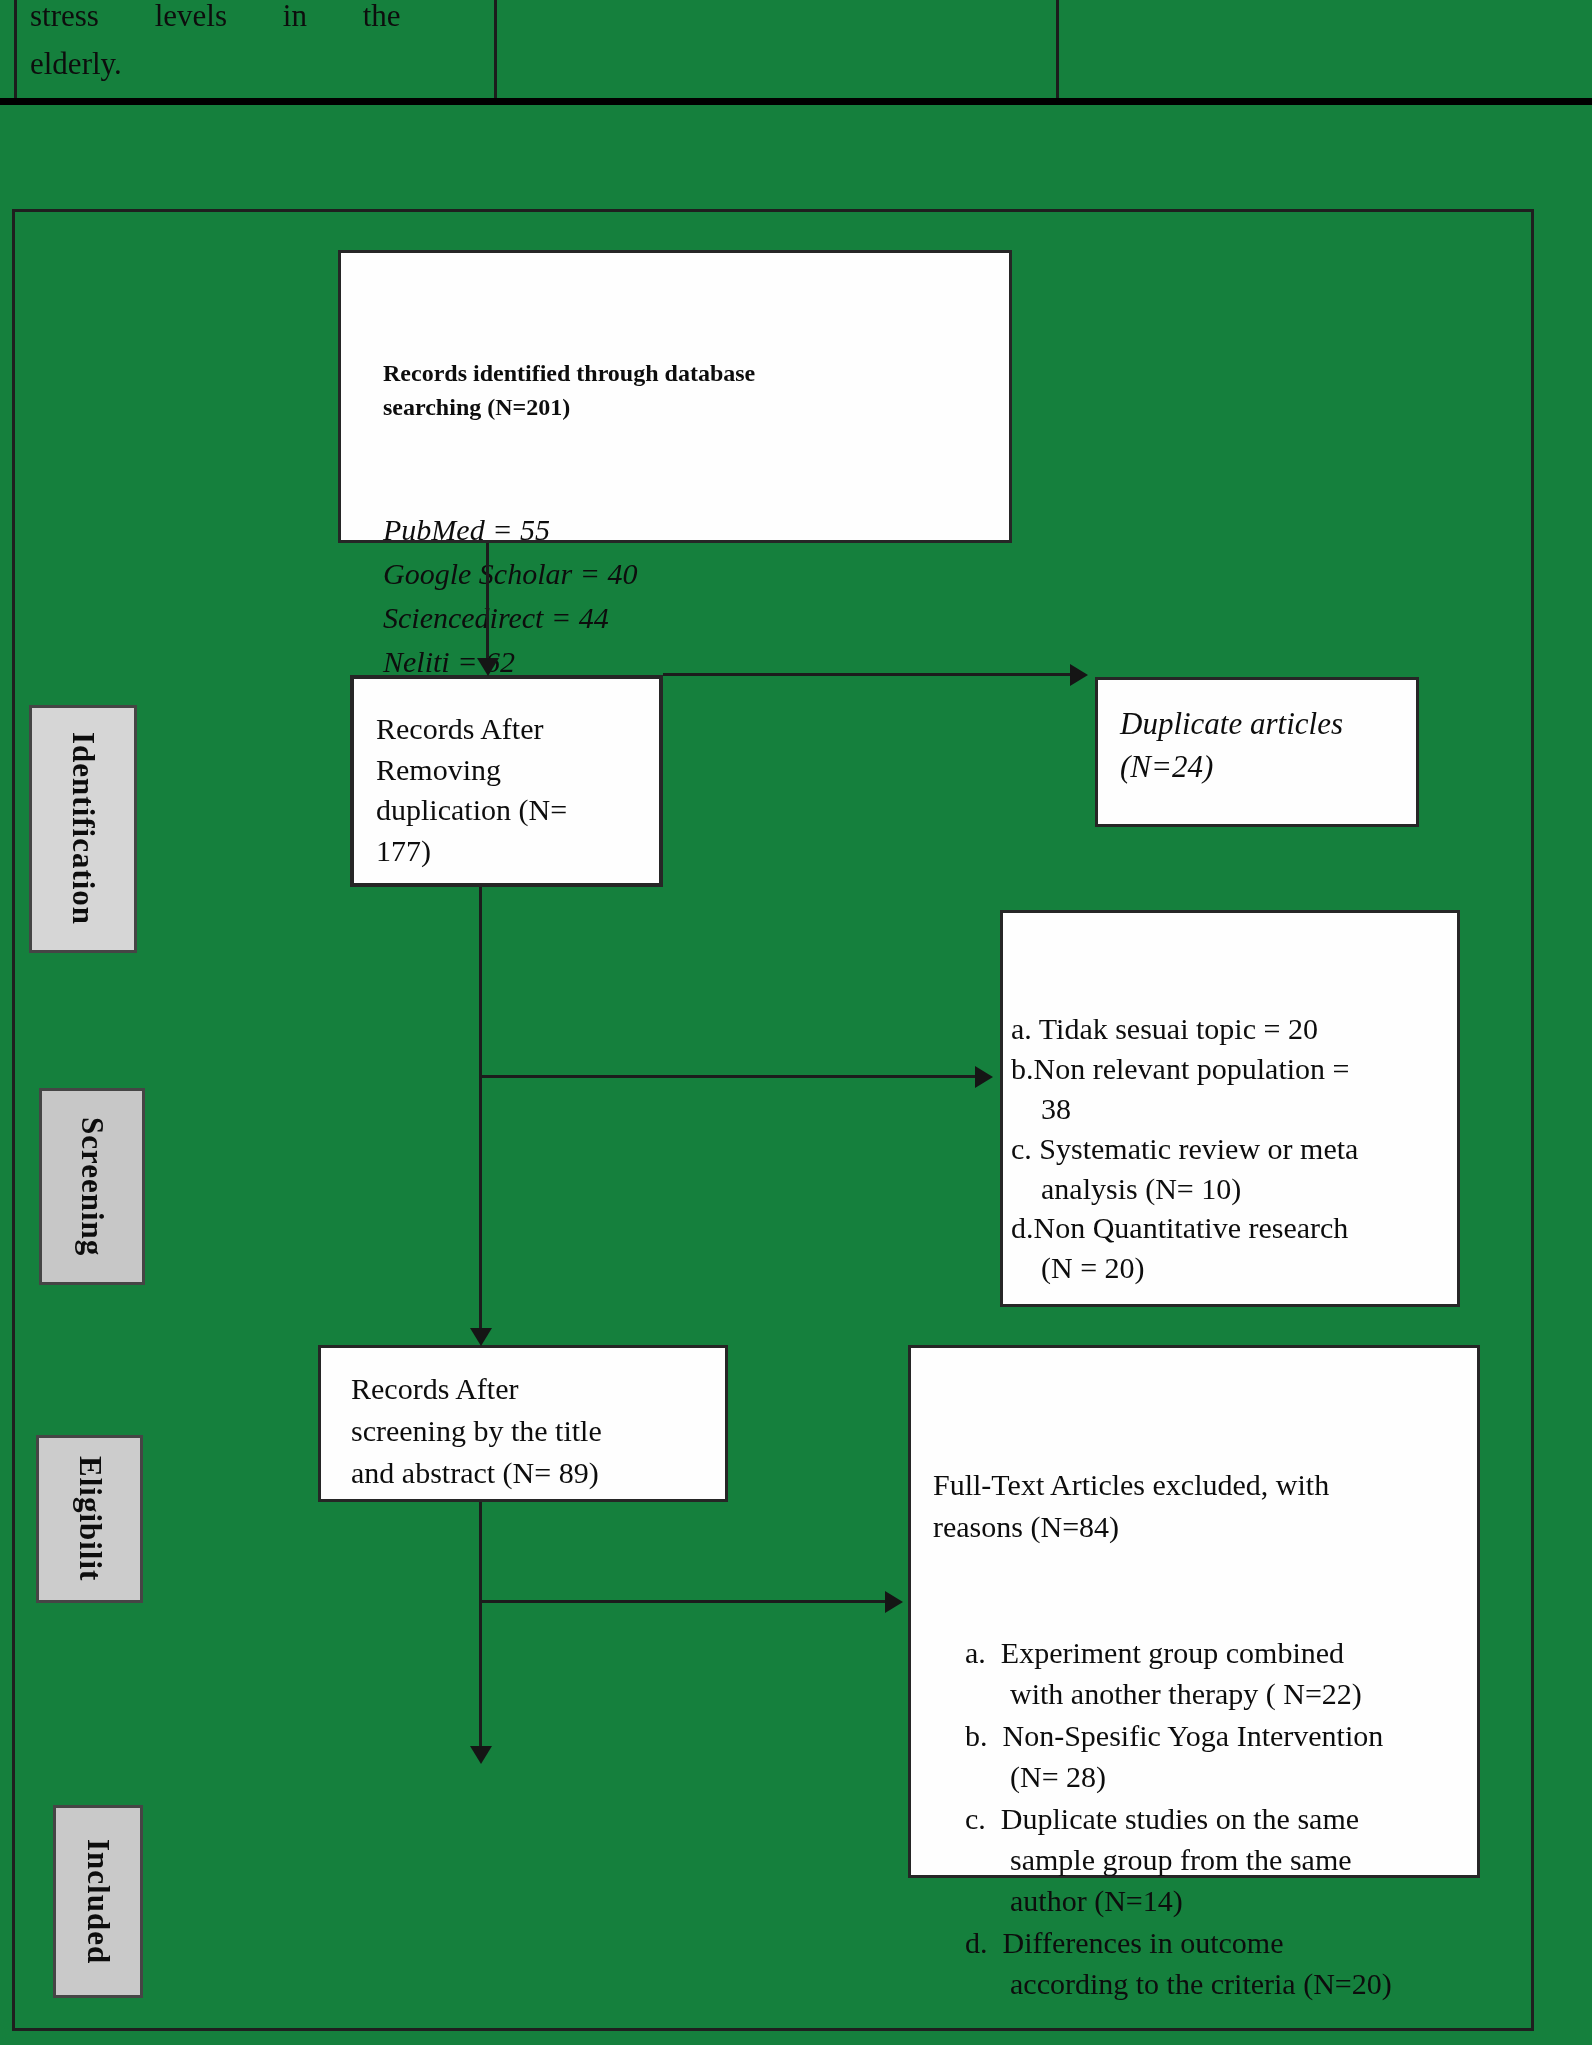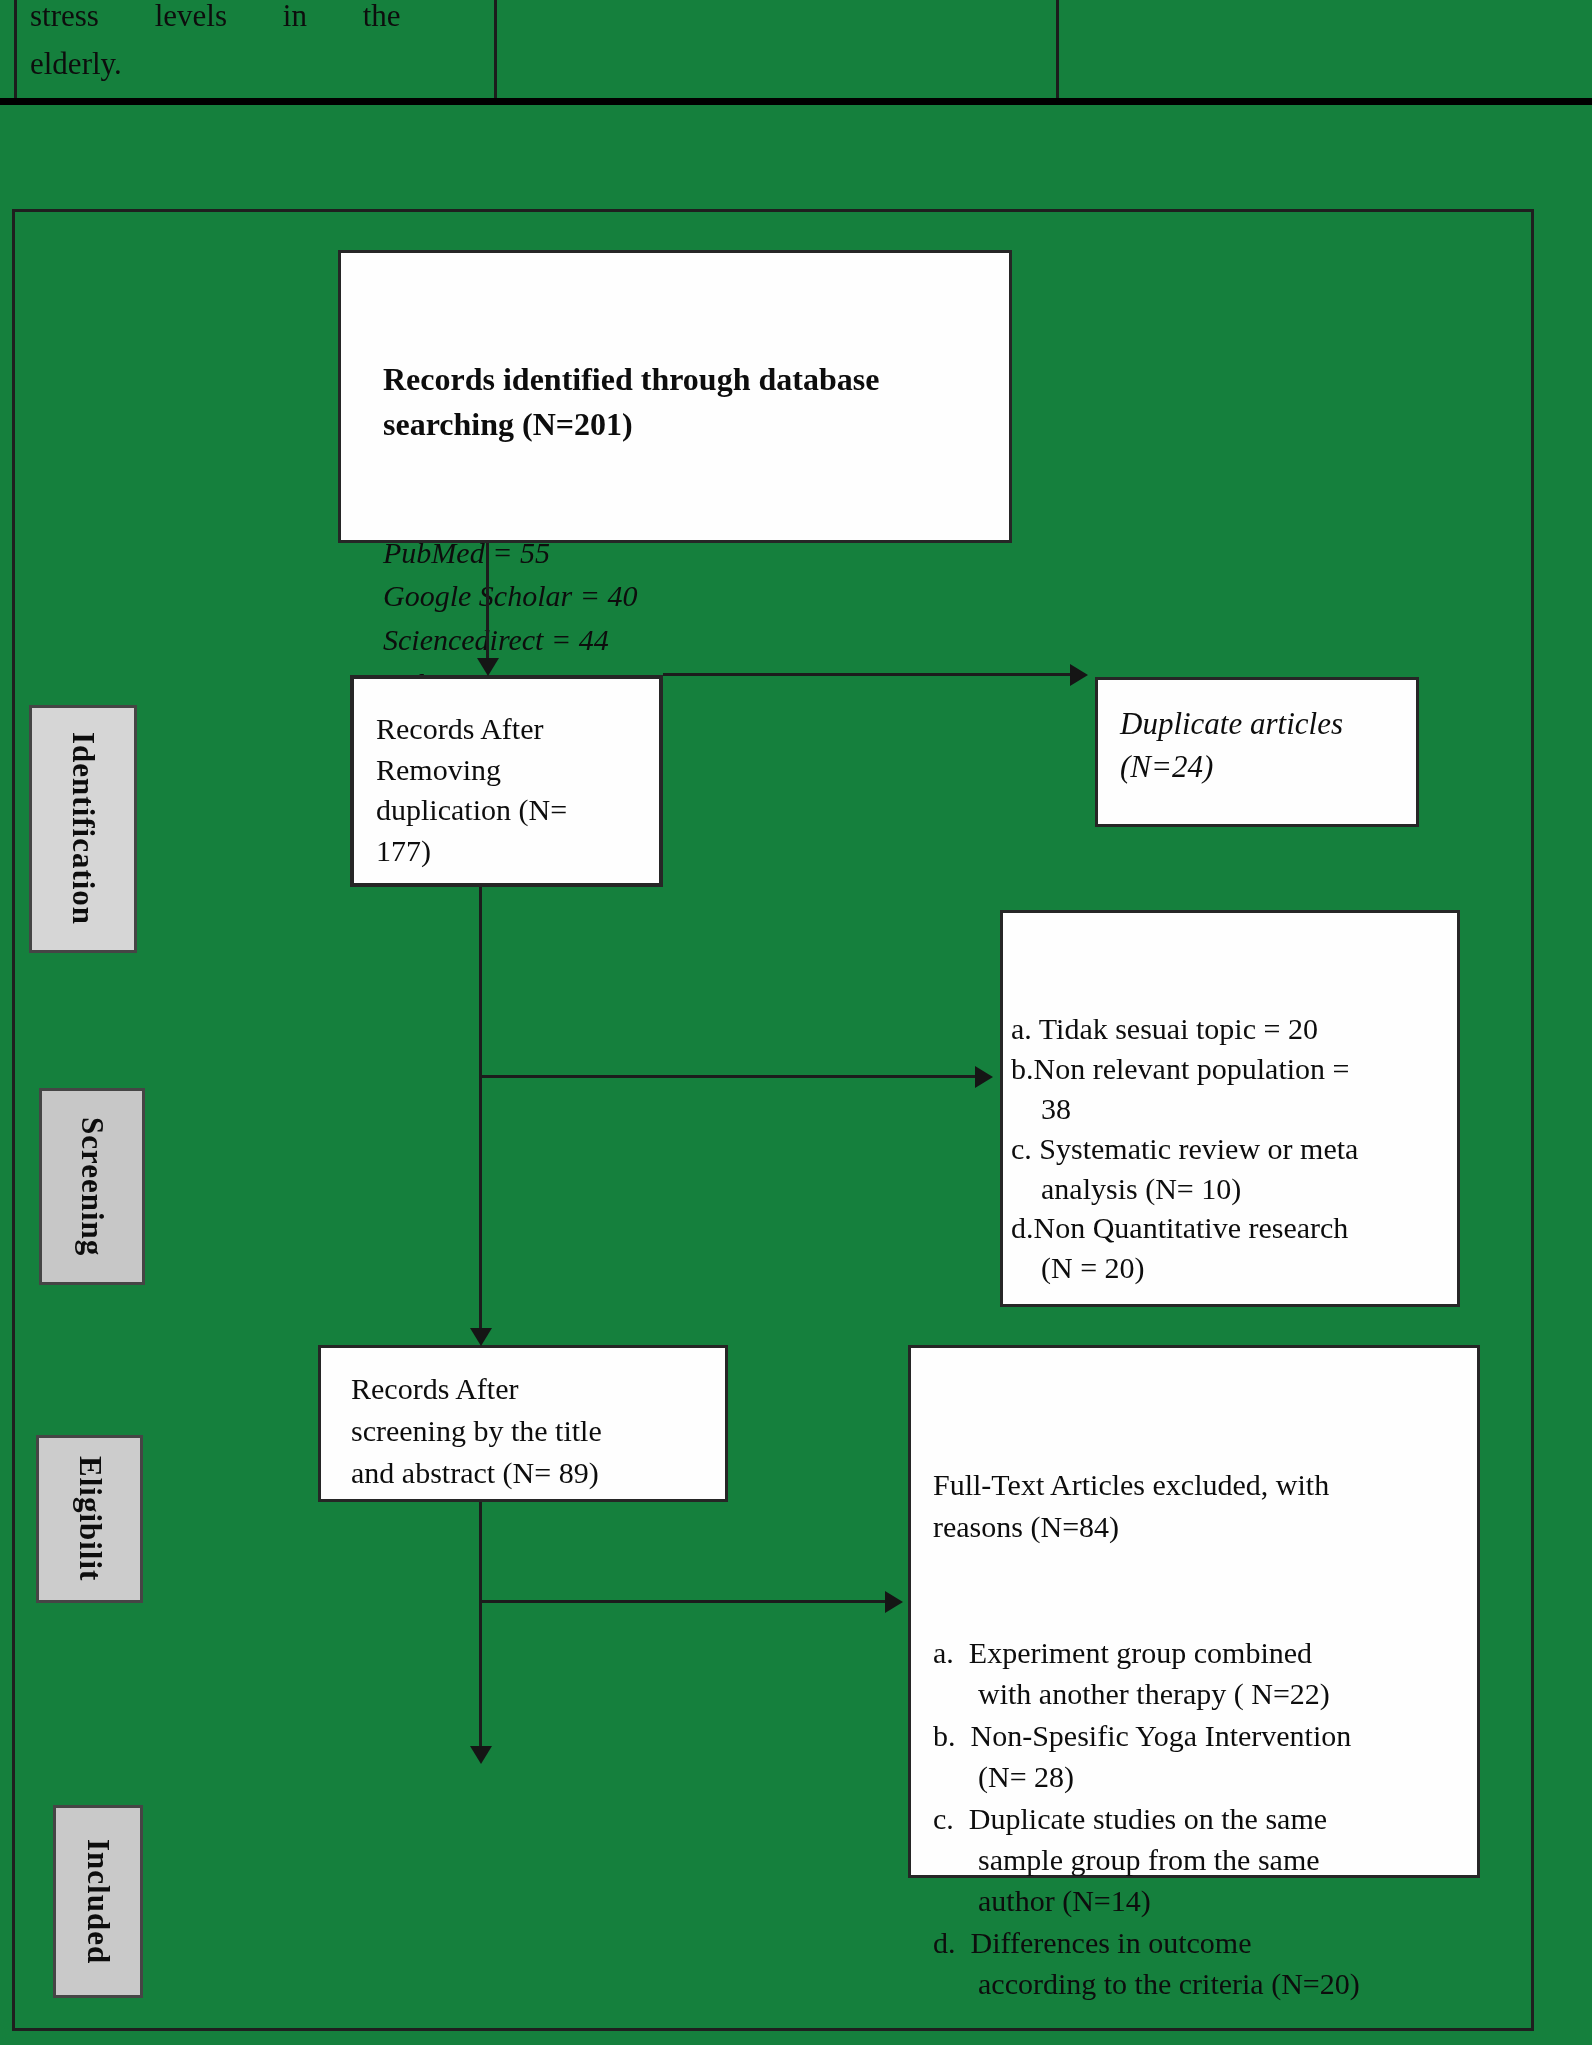--- a/index.html
+++ b/index.html
@@ -83,21 +83,21 @@
     <span>Screening</span>
   </div>
   <div class="stage" style="left:36px;top:1435px;width:107px;height:168px;background:#cccccc;">
     <span>Eligibilit</span>
   </div>
   <div class="stage" style="left:53px;top:1805px;width:90px;height:193px;background:#c9c9c9;">
     <span>Included</span>
   </div>
 
   <div class="fbox" style="left:338px;top:250px;width:674px;height:293px;padding:20px 18px 0 42px;">
-    <div class="title" style="font-size:32px;line-height:1.4;">Records identified through database
+    <div class="title" style="font-size:24px;line-height:1.4;">Records identified through database
 searching (N=201)</div>
     <div style="line-height:1.46;font-style:italic;">PubMed = 55
 Google Scholar = 40
 Sciencedirect = 44
 Neliti = 62</div>
   </div>
 
   <div class="fbox" style="left:350px;top:675px;width:313px;height:212px;border-width:4px;padding:30px 8px 0 22px;line-height:1.35;">Records After
 Removing
 duplication (N=
@@ -116,21 +116,21 @@
     (N = 20)</div>
   </div>
 
   <div class="fbox" style="left:318px;top:1345px;width:410px;height:157px;padding:20px 8px 0 30px;">Records After
 screening by the title
 and abstract (N= 89)</div>
 
   <div class="fbox" style="left:908px;top:1345px;width:572px;height:533px;padding:32px 6px 0 22px;">
     <div style="line-height:1.4;">Full-Text Articles excluded, with
 reasons (N=84)</div>
-    <div style="line-height:1.38;">a.  Experiment group combined
+    <div style="line-height:1.38;margin-left:32px;">a.  Experiment group combined
       with another therapy ( N=22)
 b.  Non-Spesific Yoga Intervention
       (N= 28)
 c.  Duplicate studies on the same
       sample group from the same
       author (N=14)
 d.  Differences in outcome
       according to the criteria (N=20)</div>
   </div>
 

